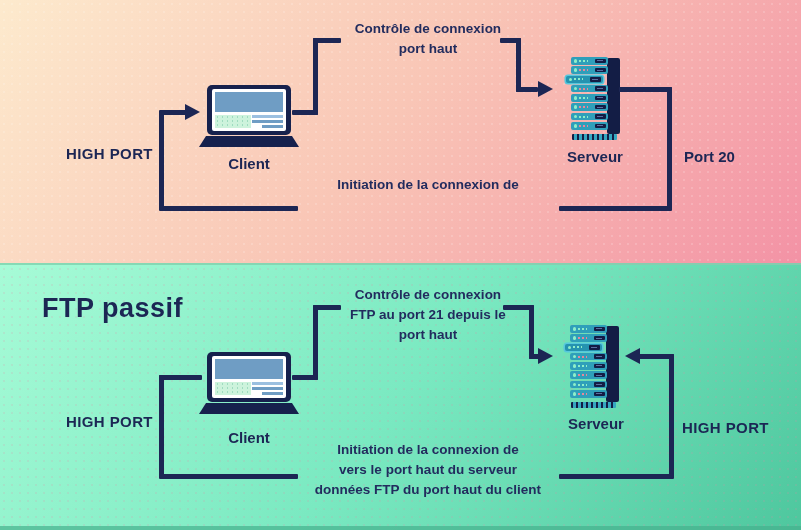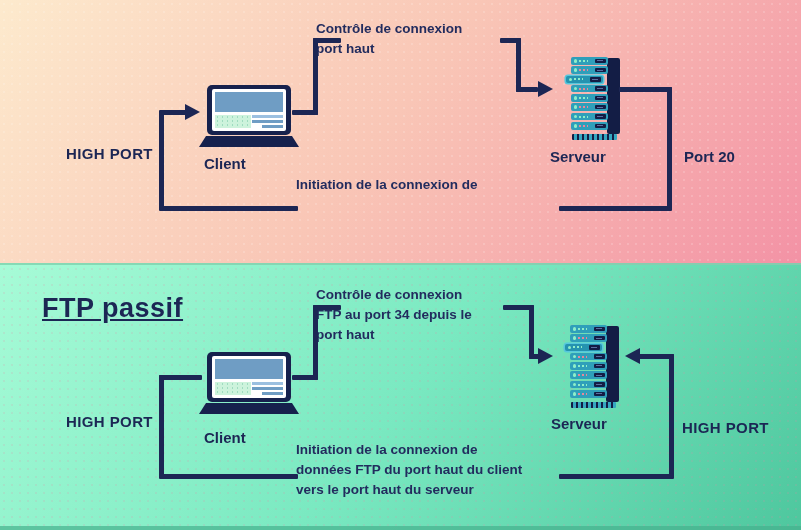--- a/index.html
+++ b/index.html
@@ -14,23 +14,23 @@
   .sec-active::before{content:"";position:absolute;inset:0;
     background-image:radial-gradient(rgba(255,255,255,.55) 1px,rgba(255,255,255,0) 1.5px);
     background-size:8px 8px;opacity:.30;pointer-events:none;}
   .sec-passive::before{content:"";position:absolute;inset:0;
     background-image:radial-gradient(rgba(234,128,162,.55) 1px,rgba(234,128,162,0) 1.5px);
     background-size:8px 8px;opacity:.28;pointer-events:none;}
   .seam{position:absolute;left:0;top:263px;width:801px;height:2px;background:#69d9b2;opacity:.8;}
   .bottom-strip{position:absolute;left:0;top:526px;width:801px;height:4px;background:#46b08d;opacity:.7;}
 
   .title{position:absolute;margin:0;font-size:27px;line-height:34px;font-weight:800;letter-spacing:.5px;color:#1c2654;}
-  .note{position:absolute;text-align:left;font-size:13.5px;line-height:20px;font-weight:700;color:#222c5e;}
+  .note{position:absolute;text-align:center;font-size:13.5px;line-height:20px;font-weight:700;color:#222c5e;}
   .lbl{position:absolute;font-size:15px;font-weight:700;color:#1c2654;}
-  .lbl.center{text-align:left;}
+  .lbl.center{text-align:center;}
   .caps{letter-spacing:.4px;}
 
   
   .conn{position:absolute;left:0;top:0;width:801px;height:530px;pointer-events:none;}
   .ln{position:absolute;background:#1c2654;border-radius:1px;}
   .ar{position:absolute;width:0;height:0;border-top:8px solid transparent;border-bottom:8px solid transparent;border-left:15px solid #1c2654;}
   .al{position:absolute;width:0;height:0;border-top:8px solid transparent;border-bottom:8px solid transparent;border-right:15px solid #1c2654;}
 
   
   .laptop{position:absolute;width:100px;height:62px;}
@@ -159,32 +159,32 @@
   <div class="conn">
     <div class="ln" style="left:619px;top:87px;width:53px;height:5px;"></div>
     <div class="ln" style="left:667px;top:87px;width:5px;height:121px;"></div>
     <div class="ln" style="left:559px;top:206px;width:113px;height:5px;"></div>
     <div class="ln" style="left:159px;top:206px;width:139px;height:5px;"></div>
     <div class="ln" style="left:159px;top:112px;width:5px;height:96px;"></div>
     <div class="ln" style="left:159px;top:110px;width:28px;height:5px;"></div>
     <div class="ar" style="left:185px;top:104px;"></div>
   </div>
 
-  <h1 class="title" style="left:42px;top:291px;text-decoration:underline;">FTP passif</h1>
+  <h1 class="title" style="left:42px;top:291px;">FTP passif</h1>
 
   <div class="note" style="left:316px;top:285px;width:224px;">
     <div>Contrôle de connexion</div>
-    <div>FTP au port 34 depuis le</div>
+    <div>FTP au port 21 depuis le</div>
     <div>port haut</div>
   </div>
 
   <div class="note" style="left:296px;top:440px;width:264px;">
     <div>Initiation de la connexion de</div>
+    <div>vers le port haut du serveur</div>
     <div>données FTP du port haut du client</div>
-    <div>vers le port haut du serveur</div>
   </div>
 
   <div class="lbl caps" style="left:66px;top:413px;">HIGH PORT</div>
   <div class="lbl caps" style="left:682px;top:419px;">HIGH PORT</div>
   <div class="lbl center" style="left:204px;top:429px;width:90px;">Client</div>
   <div class="lbl center" style="left:551px;top:415px;width:90px;">Serveur</div>
 
   <div class="laptop" style="left:199px;top:352px;">
     <div class="screen">
       <div class="scr-in">

